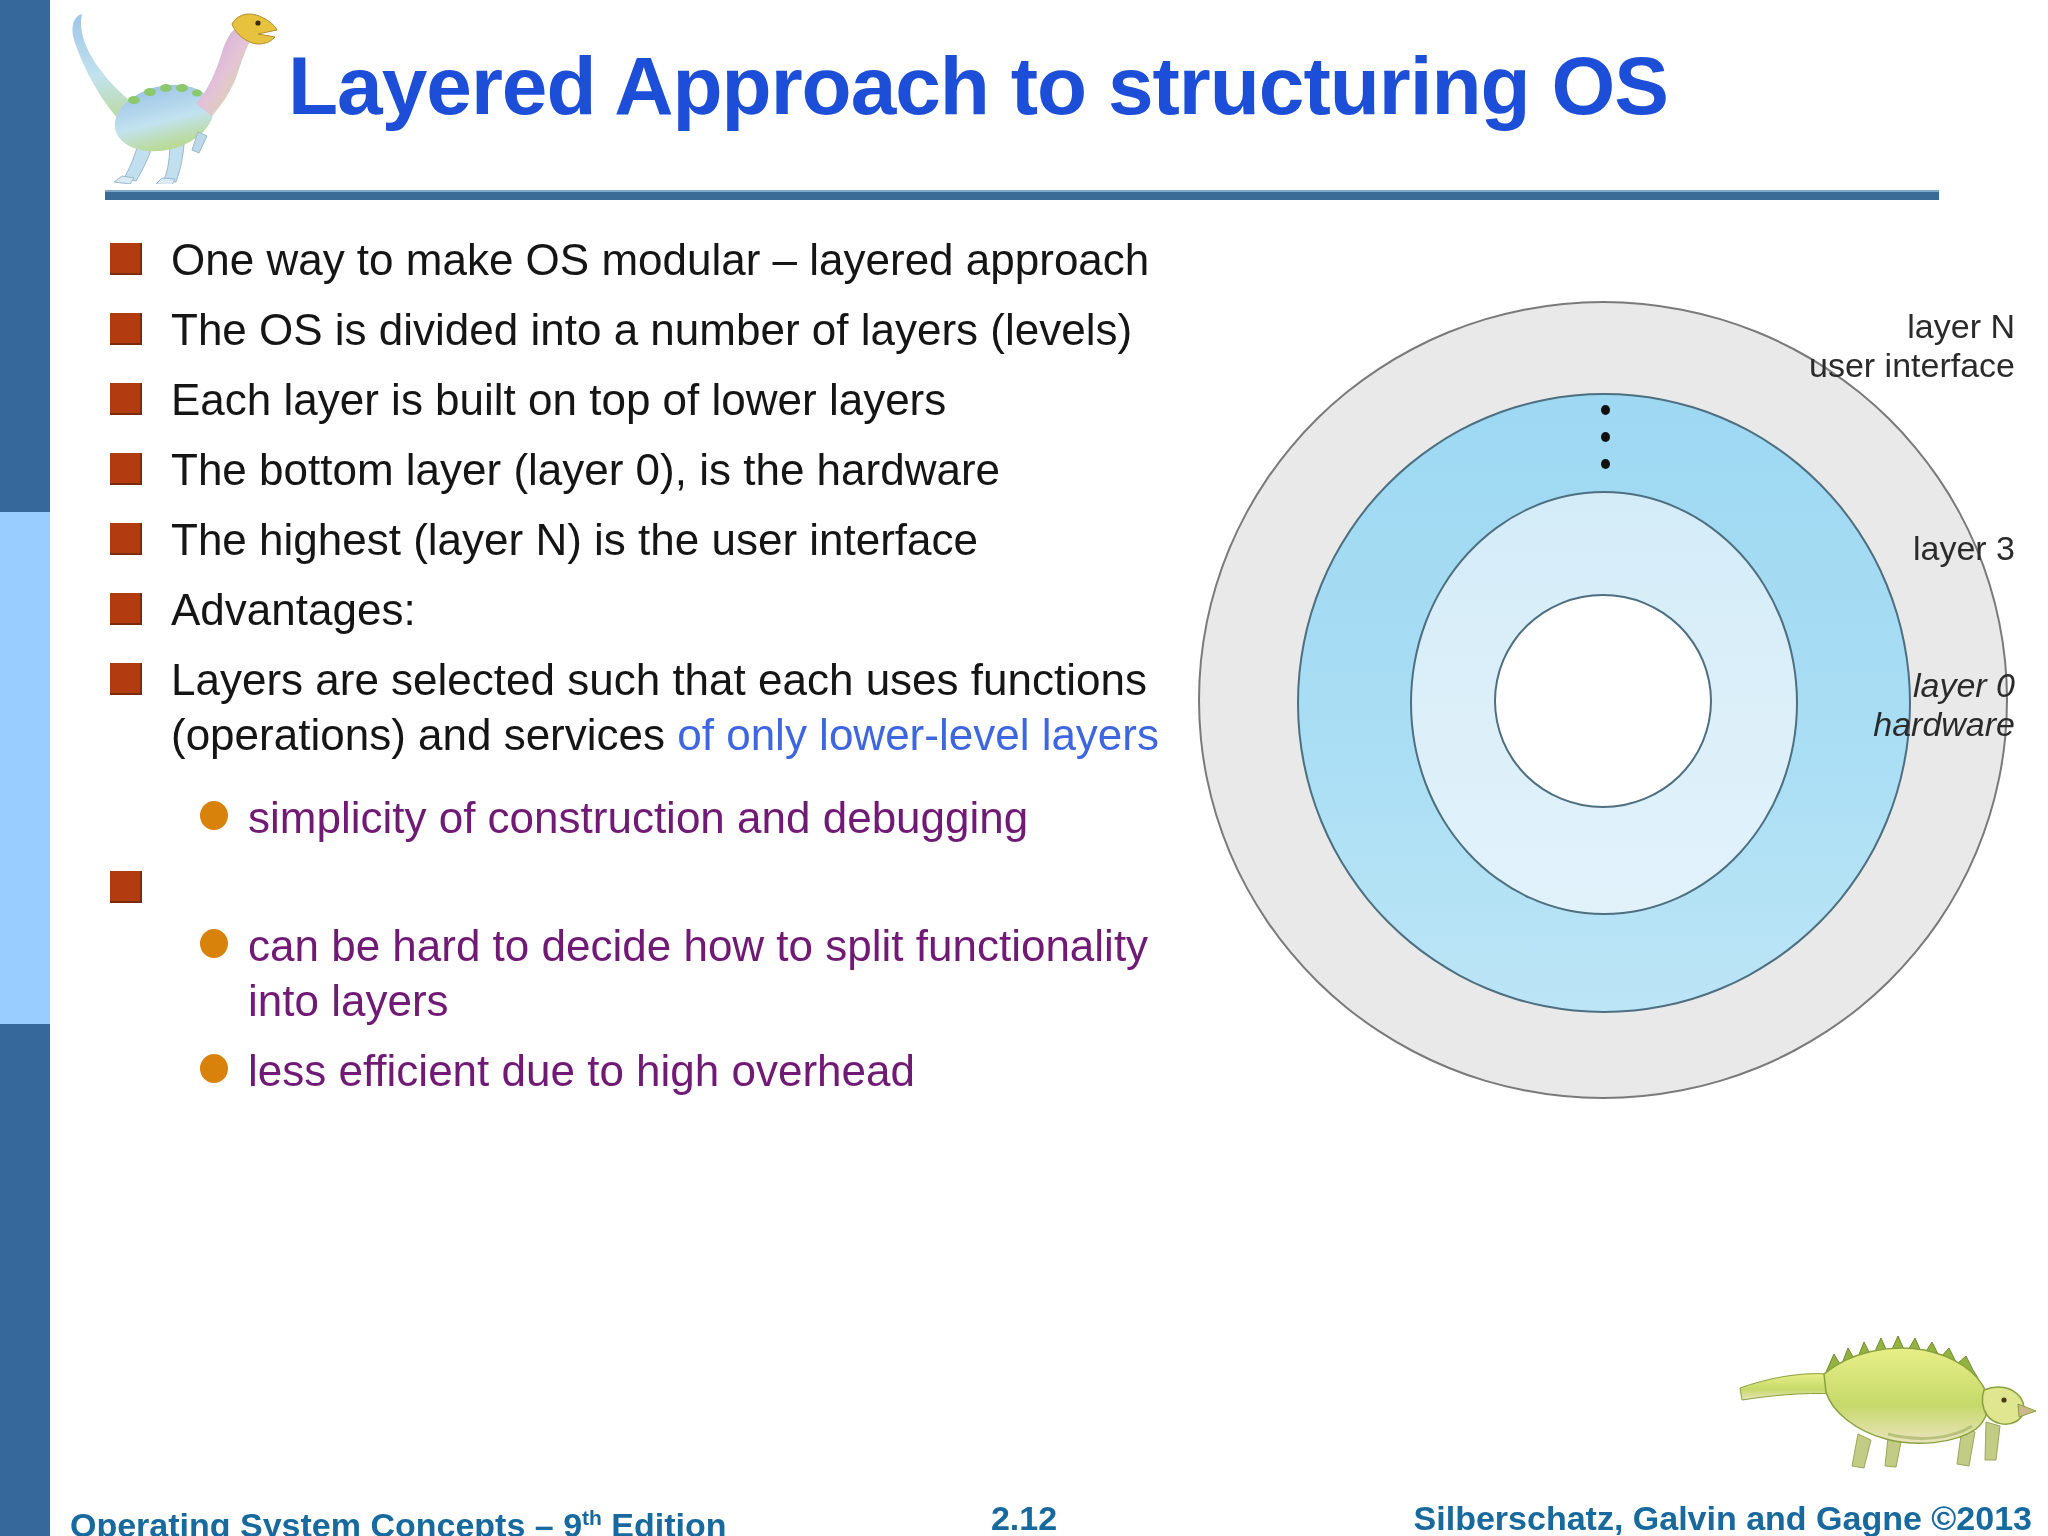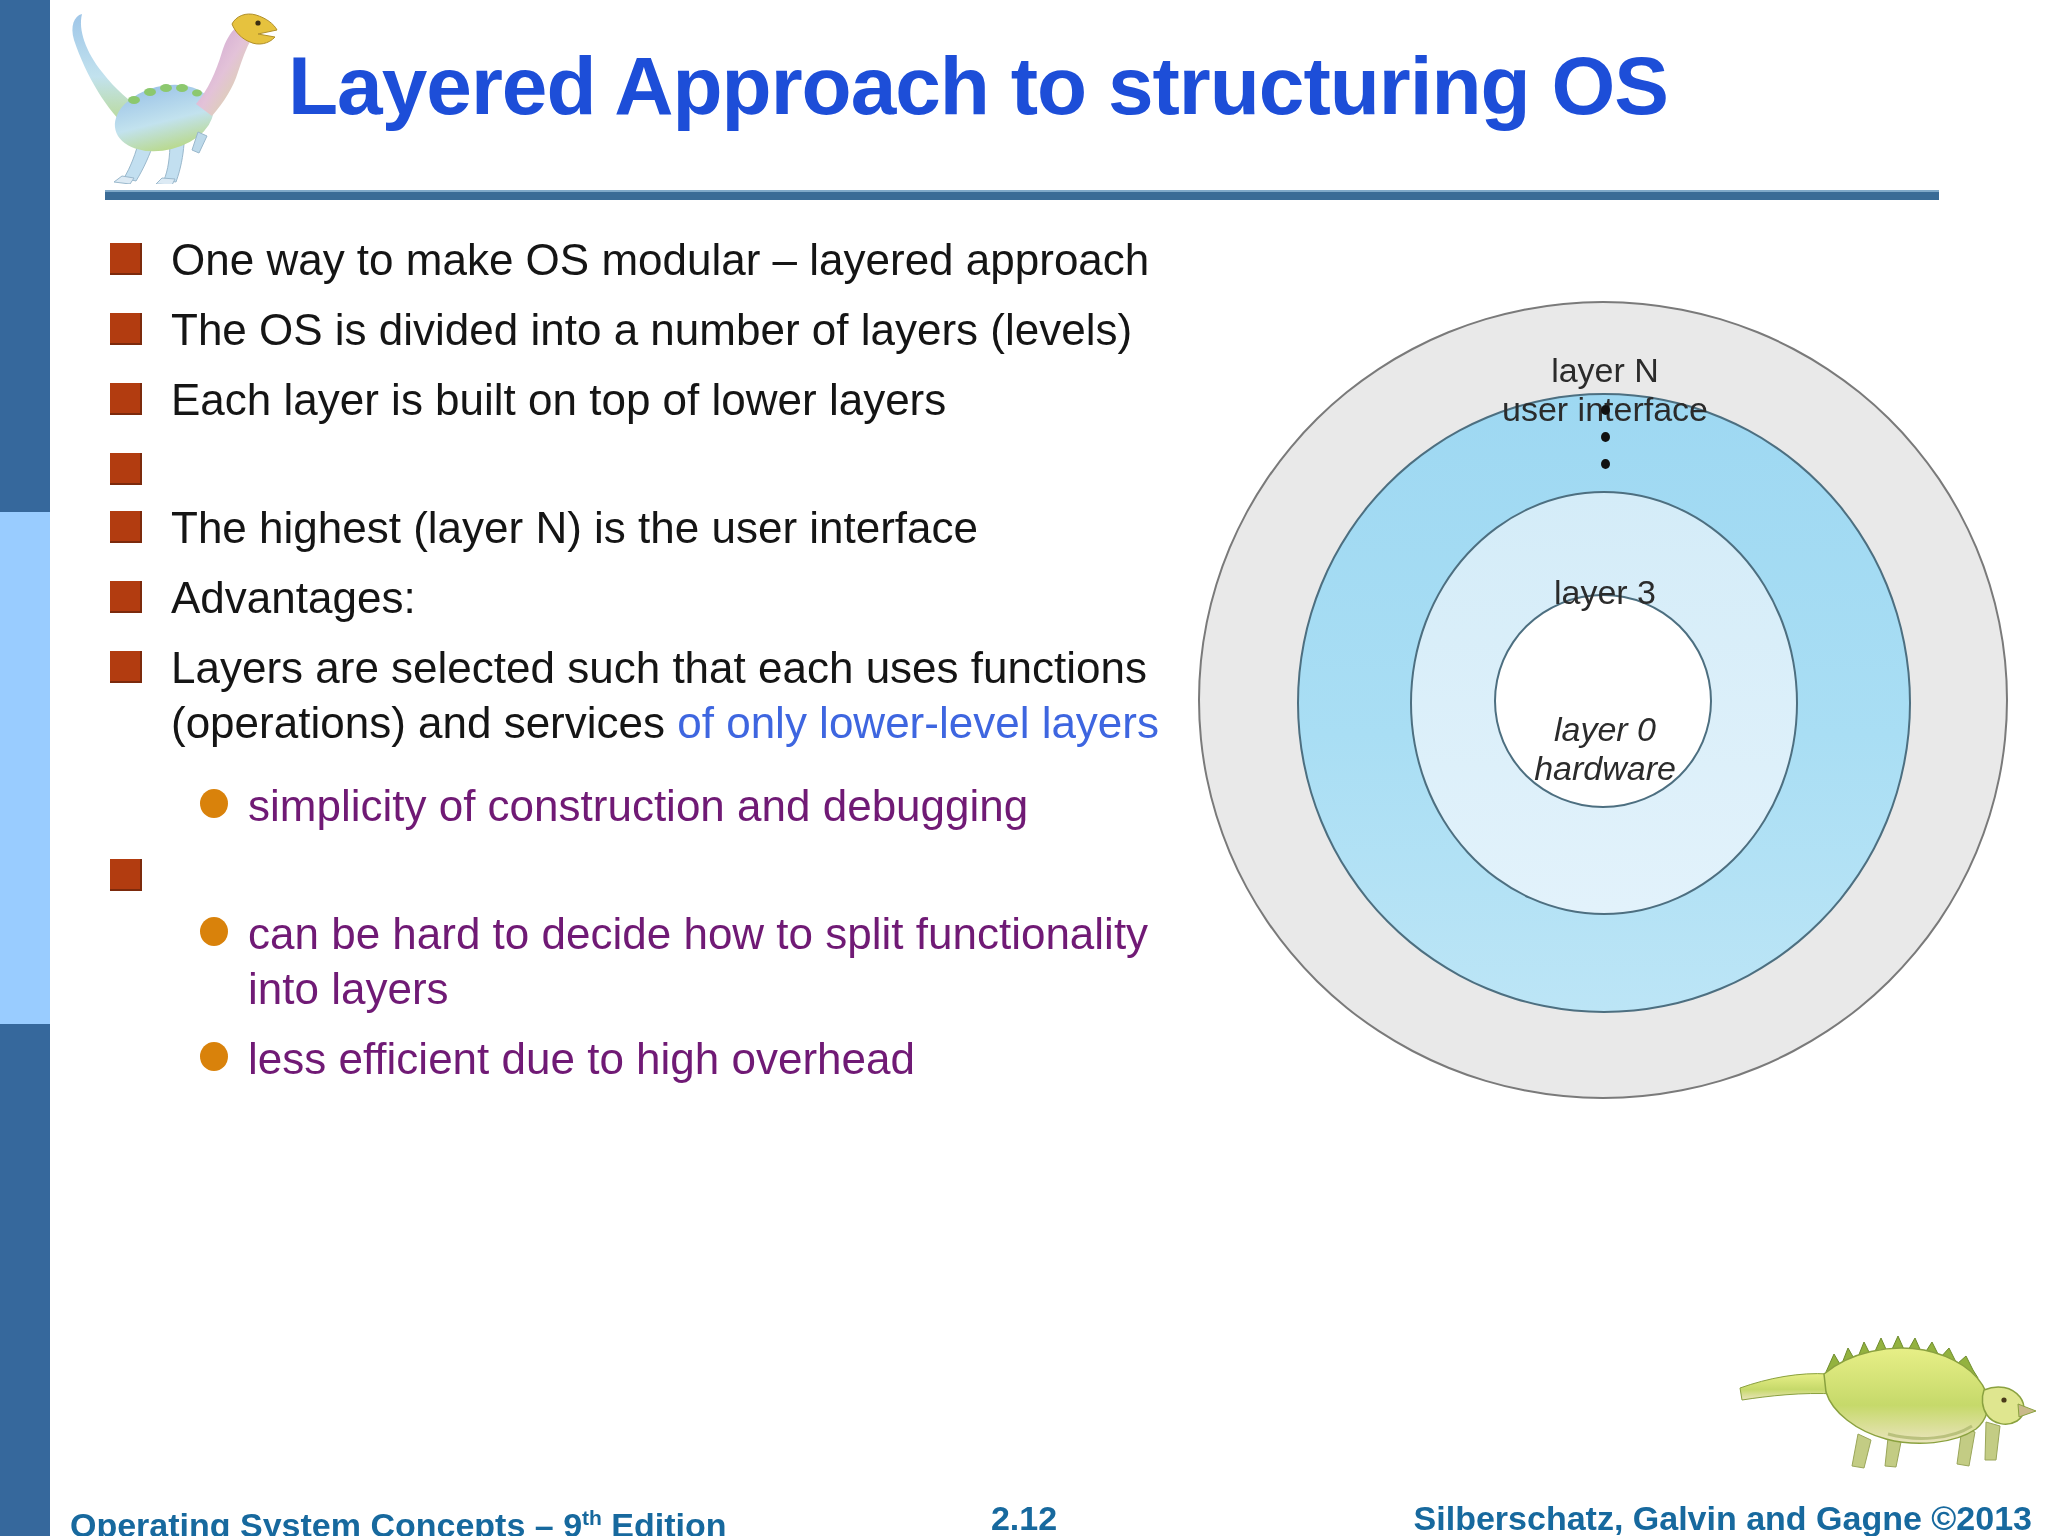--- a/index.html
+++ b/index.html
@@ -35,21 +35,21 @@
 
   
   .diagram{position:absolute;left:1195px;top:293px;width:820px;height:820px;}
   .ring{position:absolute;border-radius:50%;box-sizing:border-box;}
   .ring.outer{left:3px;top:8px;width:810px;height:798px;background:#e9e9e9;border:2px solid #7a7a7a;}
   .ring.mid{left:102px;top:100px;width:614px;height:620px;
     background:linear-gradient(180deg,#9ed8f2 0%,#a9def4 55%,#bce5f6 100%);border:2px solid #4d6f80;}
   .ring.light{left:215px;top:198px;width:388px;height:424px;
     background:linear-gradient(180deg,#d4ecf8 0%,#e2f2fb 100%);border:2px solid #4d6f80;}
   .ring.core{left:299px;top:301px;width:218px;height:214px;background:#ffffff;border:2px solid #4d6f80;}
-  .dlabel{position:absolute;left:0;right:0;text-align:center;font-size:34px;line-height:39px;color:#2b2b2b;margin-top:44px;}
+  .dlabel{position:absolute;left:0;right:0;text-align:right;font-size:34px;line-height:39px;color:#2b2b2b;}
   .lblN{top:14px;}
   .lbl1{top:236px;}
   .lbl0{top:373px;font-style:italic;}
   .vdots{position:absolute;left:0;right:0;top:112px;display:flex;flex-direction:column;align-items:center;gap:17px;}
   .vdots i{width:9px;height:10px;border-radius:50%;background:#111;}
 
   
   .footer-left{position:absolute;left:70px;top:1498px;font-size:34px;font-weight:bold;color:#17699e;line-height:40px;white-space:nowrap;}
   .footer-left sup{font-size:21px;}
   .footer-page{position:absolute;left:0;right:0;top:1498px;text-align:center;font-size:34px;font-weight:bold;color:#17699e;line-height:40px;}
@@ -112,20 +112,21 @@
     <span class="btext">The OS is divided into a number of layers (levels)</span>
   </div>
 
   <div class="b1">
     <span class="sq"></span>
     <span class="btext">Each layer is built on top of lower layers</span>
   </div>
 
   <div class="b1">
     <span class="sq"></span>
+    <span class="btext">The bottom layer (layer 0), is the hardware</span>
   </div>
 
   <div class="b1">
     <span class="sq"></span>
     <span class="btext">The highest (layer N) is the user interface</span>
   </div>
 
   <div class="b1">
     <span class="sq"></span>
     <span class="btext blue">Advantages:</span>

